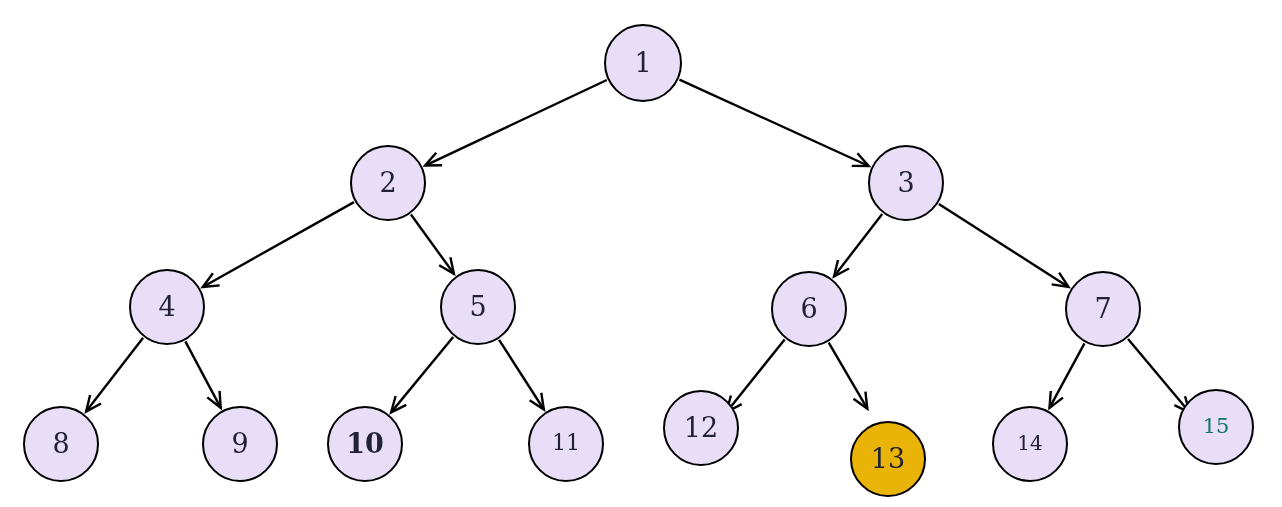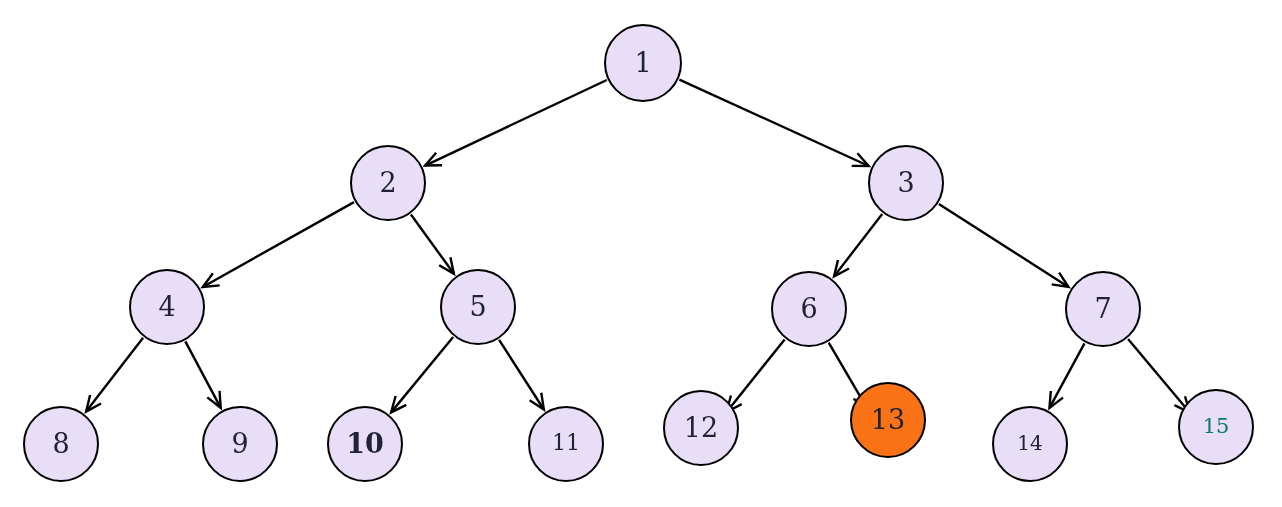--- a/index.html
+++ b/index.html
@@ -134,21 +134,21 @@
       </div>
       <div class="node" style="left: 327px; top: 406px; width: 76px; height: 76px; background: rgb(232, 222, 248); border-color: rgb(0, 0, 0); border-width: 2.6px; color: rgb(34, 34, 54); font-size: 27px; font-weight: bold;">
         <span class="node-label">10</span>
       </div>
       <div class="node" style="left: 528px; top: 406px; width: 76px; height: 76px; background: rgb(232, 222, 248); border-color: rgb(0, 0, 0); border-width: 2.6px; color: rgb(34, 34, 54); font-size: 22px;">
         <span class="node-label">11</span>
       </div>
       <div class="node" style="left: 663px; top: 390px; width: 76px; height: 76px; background: rgb(232, 222, 248); border-color: rgb(0, 0, 0); border-width: 2.6px; color: rgb(34, 34, 54); font-size: 27px;">
         <span class="node-label">12</span>
       </div>
-      <div class="node" style="left: 850px; top: 382px; width: 76px; height: 76px; background: #f97316; border-color: rgb(0, 0, 0); border-width: 2.6px; color: rgb(34, 34, 54); font-size: 27px;">
+      <div class="node" style="left: 850px; top: 421px; width: 76px; height: 76px; background: #eab308; border-color: rgb(0, 0, 0); border-width: 2.6px; color: rgb(34, 34, 54); font-size: 27px;">
         <span class="node-label">13</span>
       </div>
       <div class="node" style="left: 992px; top: 406px; width: 76px; height: 76px; background: rgb(232, 222, 248); border-color: rgb(0, 0, 0); border-width: 2.6px; color: rgb(34, 34, 54); font-size: 20px;">
         <span class="node-label">14</span>
       </div>
       <div class="node" style="left: 1178px; top: 389px; width: 76px; height: 76px; background: rgb(232, 222, 248); border-color: rgb(0, 0, 0); border-width: 2.6px; color: #0f766e; font-size: 21px;">
         <span class="node-label">15</span>
       </div>
     </div>
 </div>

